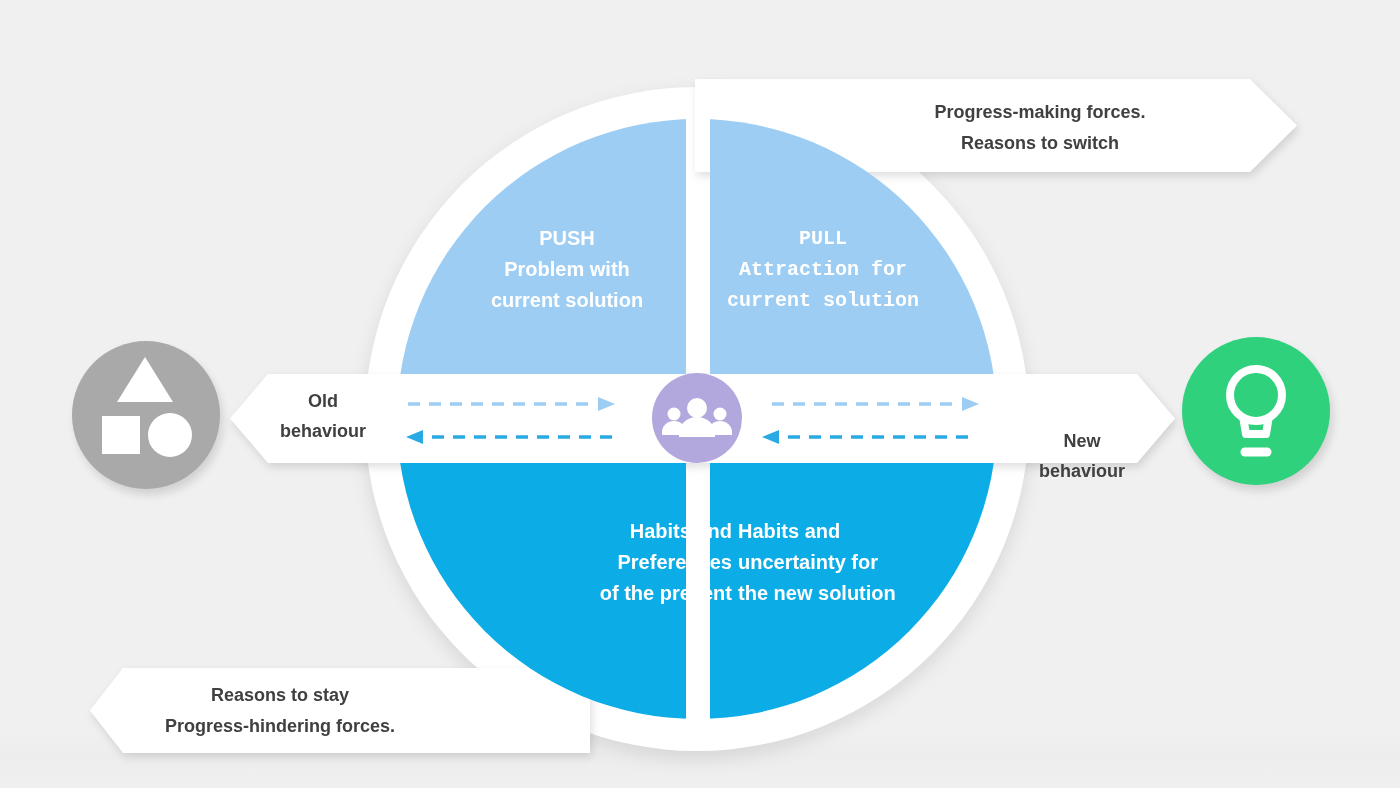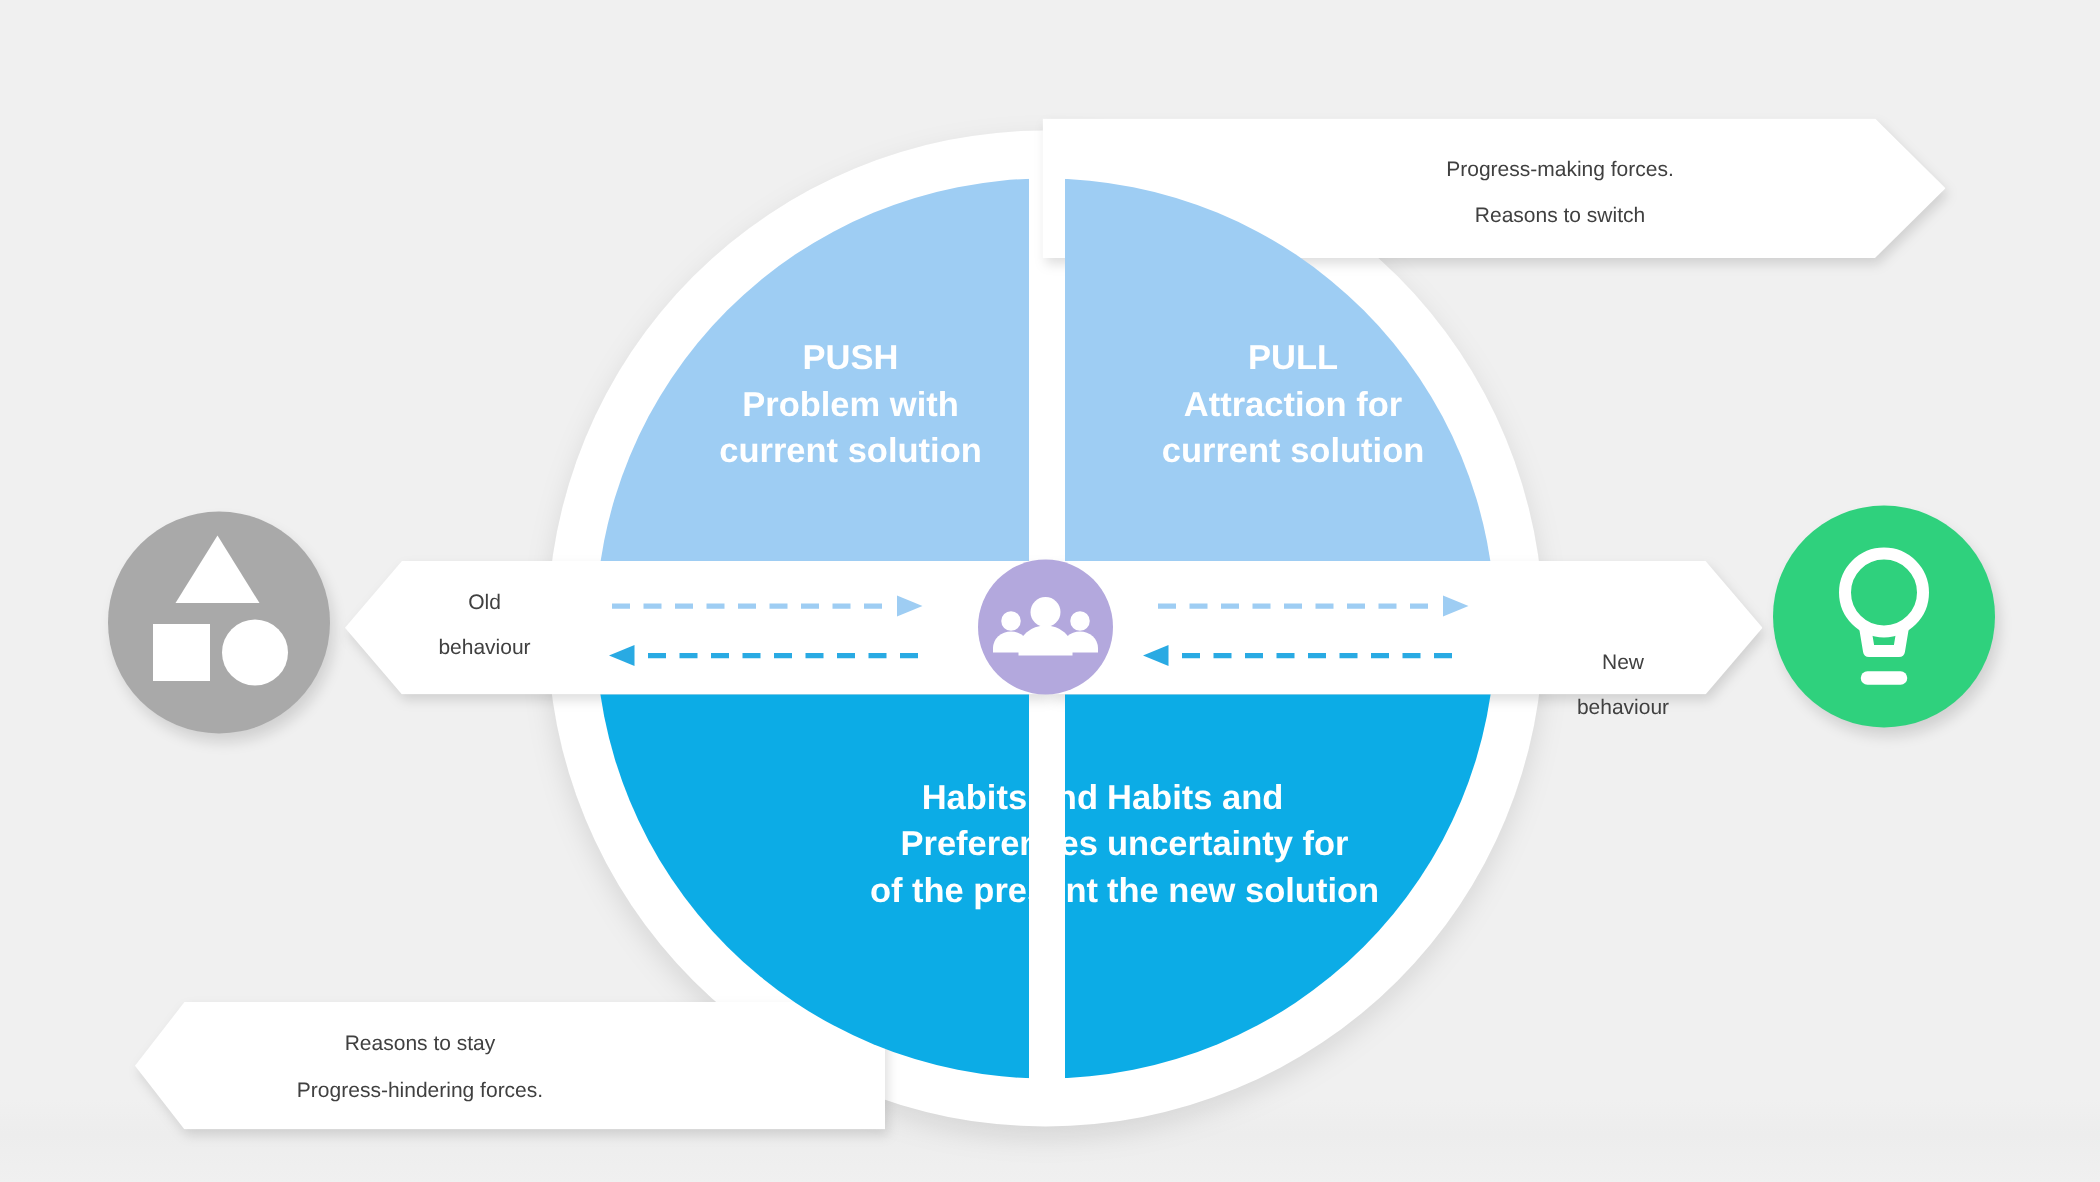--- a/index.html
+++ b/index.html
@@ -42,25 +42,25 @@
 
   
   .icon-circle{border-radius:50%;z-index:4;box-shadow:3px 6px 9px rgba(0,0,0,0.13);}
   .old-circle{left:72px;top:341px;width:148px;height:148px;background:var(--old-circle-gray);}
   .new-circle{left:1182px;top:337px;width:148px;height:148px;background:var(--new-circle-green);}
   .center-circle{left:652px;top:373px;width:90px;height:90px;background:var(--center-circle-purple);box-shadow:none;}
   .icon-circle svg{display:block;width:100%;height:100%;}
 
   
   .txt{z-index:5;white-space:nowrap;}
-  .quad-label{color:var(--text-white);font-size:23px;line-height:31px;font-weight:600;}
-  .dark-label{color:var(--text-dark);font-size:14px;line-height:31px;font-weight:400;}
+  .quad-label{color:var(--text-white);font-size:20px;line-height:31px;font-weight:600;}
+  .dark-label{color:var(--text-dark);font-size:18px;line-height:31px;font-weight:700;}
   .center-text{text-align:center;}
   .push-label{left:447px;top:223px;width:240px;}
-  .pull-label{left:742px;top:223px;width:240px;}
+  .pull-label{left:703px;top:223px;width:240px;font-family:Liberation Mono, monospace;}
   .habits-label{left:502px;top:516px;width:230px;text-align:right;}
   .anxiety-label{left:738px;top:516px;width:240px;text-align:left;}
   .old-label{left:243px;top:386px;width:160px;line-height:30px;}
   .new-label{left:1002px;top:386px;width:160px;line-height:30px;margin-top:40px;}
   .banner-top-text{left:890px;top:97px;width:300px;}
   .banner-bottom-text{left:130px;top:680px;width:300px;}
 </style>
 </head>
 <body>
 

